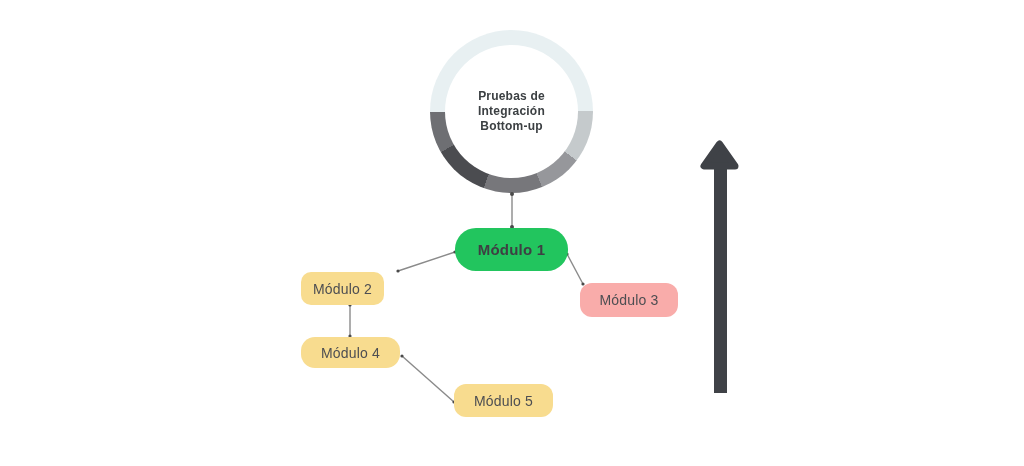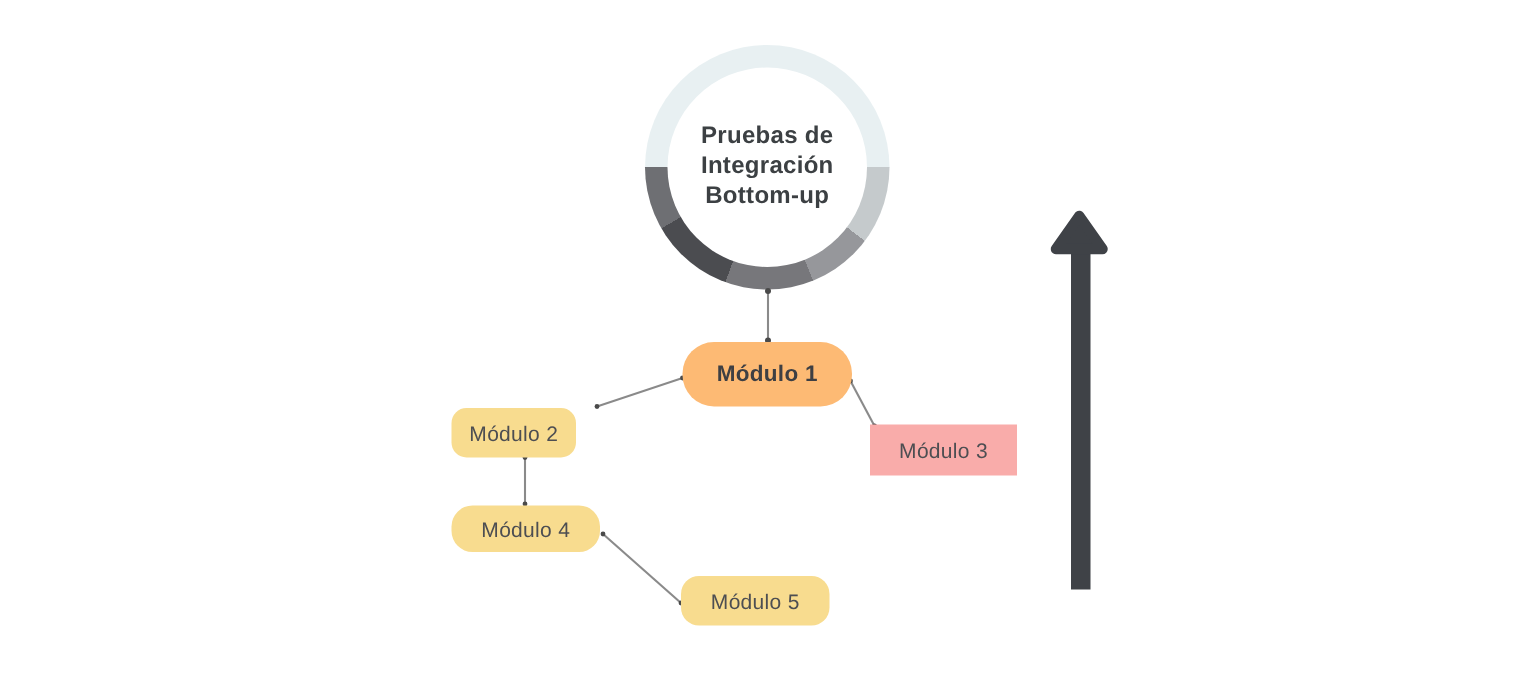--- a/index.html
+++ b/index.html
@@ -42,21 +42,21 @@
     align-items: center;
     justify-content: center;
   }
   .ring-title {
     position: absolute;
     left: 50%;
     top: 50%;
     transform: translate(-50%, -50%);
     width: 160px;
     text-align: center;
-    font-size: 16px;
+    font-size: 12px;
     font-weight: bold;
     line-height: 1.28;
     color: #3C4043;
     letter-spacing: 0.2px;
     white-space: nowrap;
   }
 
   
   .connector-layer {
     position: absolute;
@@ -80,21 +80,21 @@
   }
   .node-1 {
     left: 455px; top: 228px;
     width: 113px; height: 43px;
     border-radius: 21px;
     font-weight: bold;
     font-size: 15px;
     color: #3E3F43;
   }
   .node-2 { left: 301px; top: 272px; width: 83px; height: 33px; border-radius: 10px; }
-  .node-3 { left: 580px; top: 283px; width: 98px; height: 34px; border-radius: 0; }
+  .node-3 { left: 580px; top: 283px; width: 98px; height: 34px; border-radius: 12px; }
   .node-4 { left: 301px; top: 337px; width: 99px; height: 31px; border-radius: 10px; }
   .node-5 { left: 454px; top: 384px; width: 99px; height: 33px; border-radius: 12px; }
 
   
   .big-arrow {
     position: absolute;
     left: 0;
     top: 0;
     width: 1024px;
     height: 466px;
@@ -130,21 +130,21 @@
         <circle cx="398" cy="271" r="1.6"></circle>
       <circle cx="567" cy="254" r="1.6"></circle>
         <circle cx="583" cy="284" r="1.6"></circle>
       <circle cx="350" cy="305" r="1.6"></circle>
         <circle cx="350" cy="336" r="1.6"></circle>
       <circle cx="402" cy="356" r="1.6"></circle>
         <circle cx="454" cy="402" r="1.6"></circle>
     </g>
   </svg>
 
-  <div class="node node-1" style="background-color: #fdba74;">
+  <div class="node node-1" style="background-color: #22c55e;">
     <span>Módulo 1</span>
   </div>
   <div class="node node-2" style="background-color: rgb(248, 220, 143);">
     <span>Módulo 2</span>
   </div>
   <div class="node node-3" style="background-color: rgb(249, 172, 170);">
     <span>Módulo 3</span>
   </div>
   <div class="node node-4" style="background-color: rgb(248, 220, 143); border-radius: 14px;">
     <span>Módulo 4</span>

